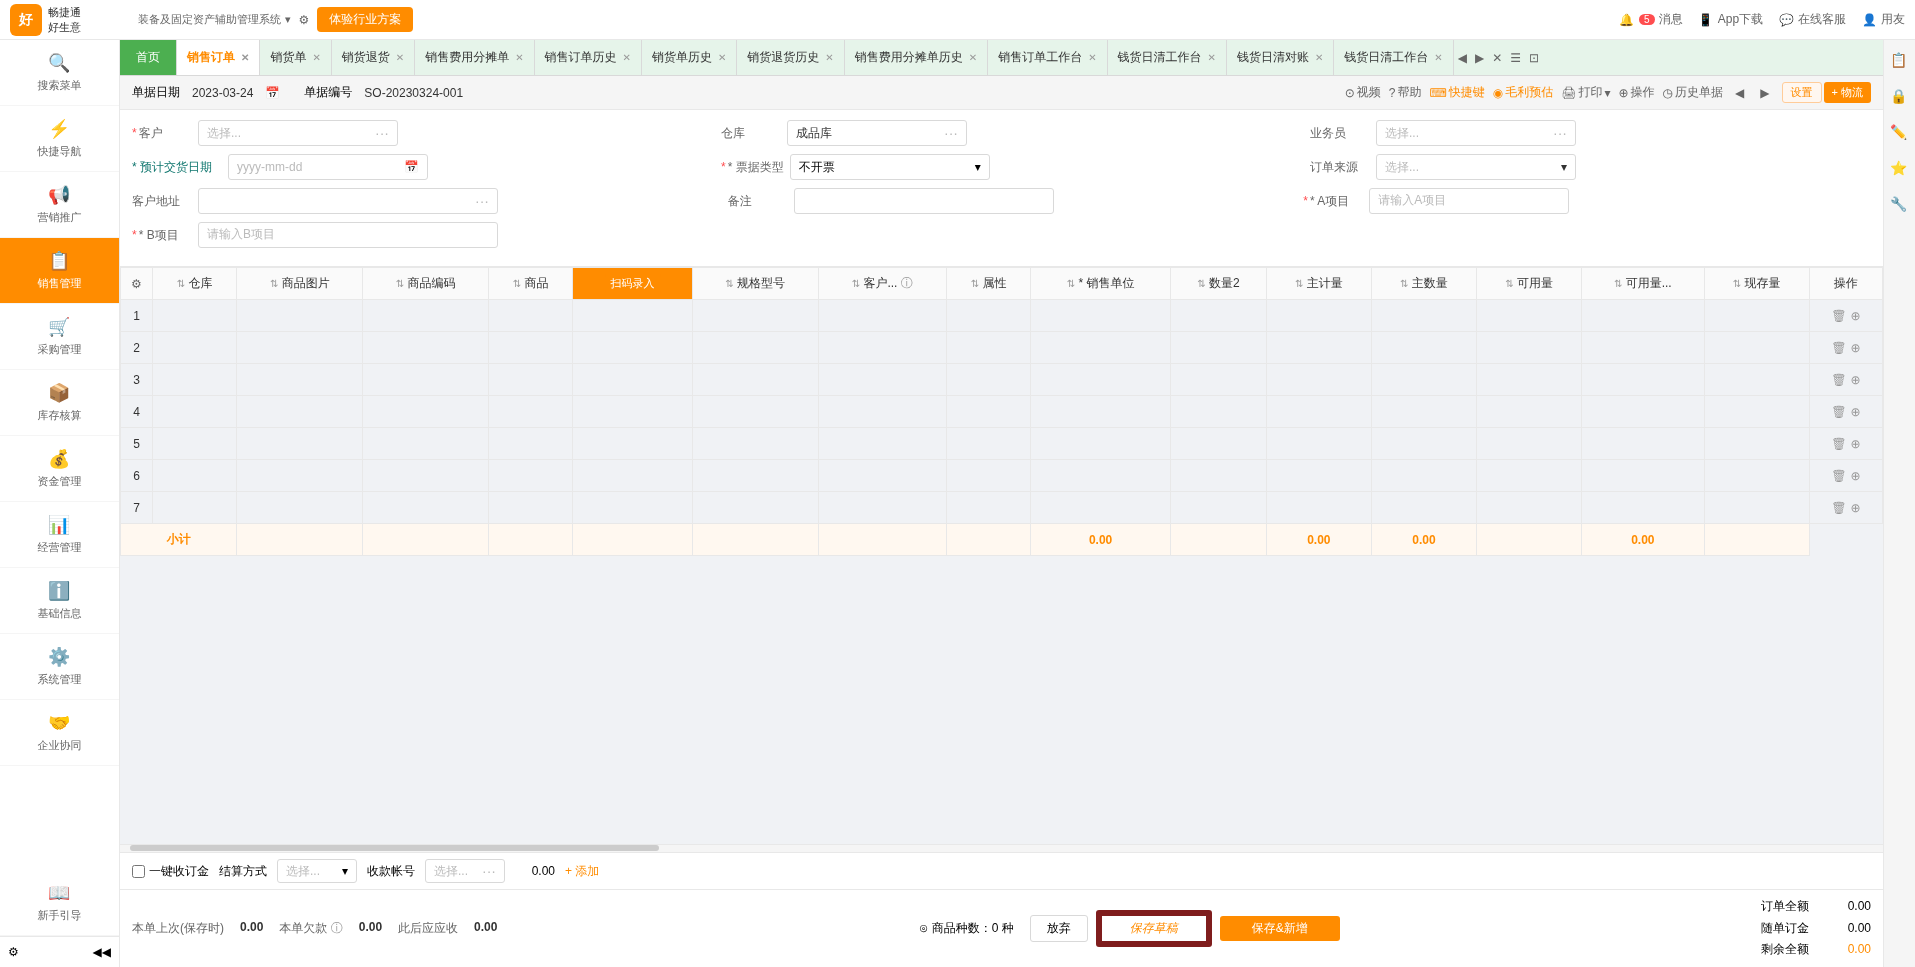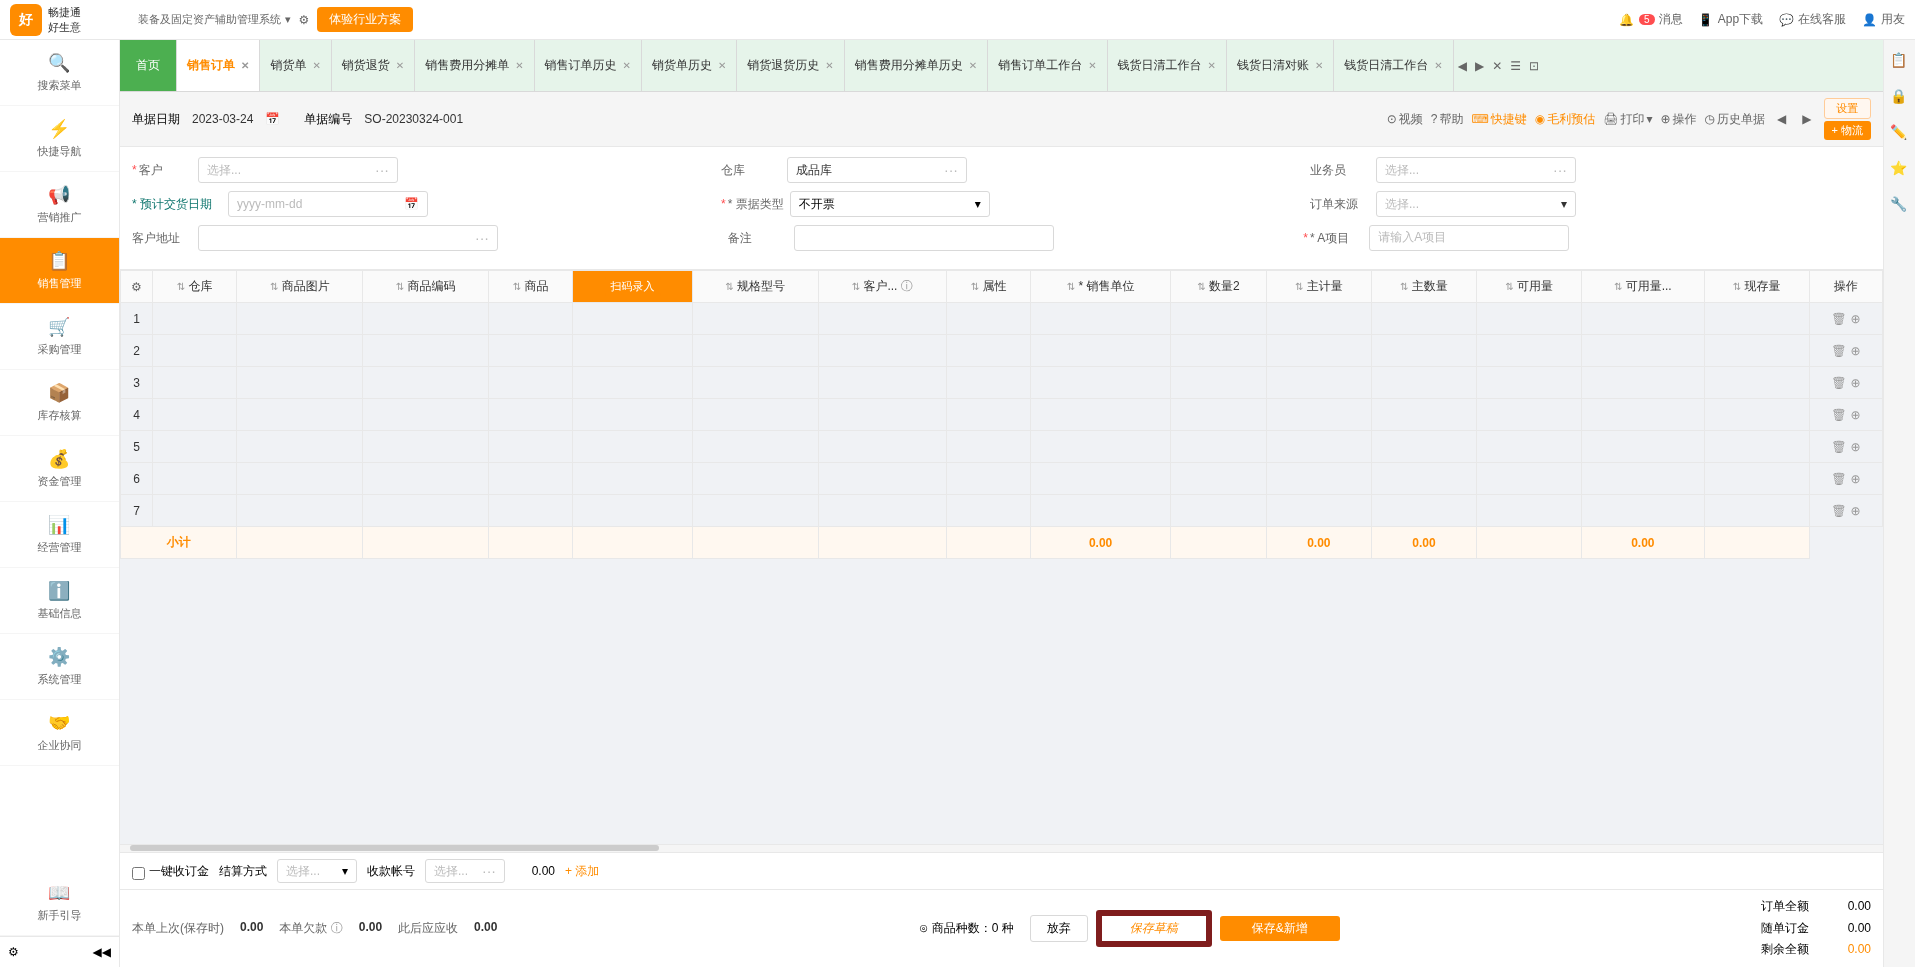--- a/index.html
+++ b/index.html
@@ -31,21 +31,21 @@
     
     
     .sidebar { width: 120px; background: #fff; border-right: 1px solid #e8e8e8; display: flex; flex-direction: column; }
     .sidebar-item { display: flex; flex-direction: column; align-items: center; padding: 12px 8px; cursor: pointer; color: #666; font-size: 11px; gap: 4px; border-bottom: 1px solid #f5f5f5; }
     .sidebar-item.active { background: #ff8c00; color: white; }
     .sidebar-icon { font-size: 18px; }
     .sidebar-bottom { margin-top: auto; display: flex; flex-direction: column; }
     .sidebar-footer { display: flex; justify-content: space-between; align-items: center; padding: 8px; border-top: 1px solid #e8e8e8; }
     
     
-    .tab-bar { background: #e6f4ea; display: flex; height: 52px; overflow: hidden; border-bottom: 1px solid #d9d9d9; }
+    .tab-bar { background: #e6f4ea; display: flex; height: 36px; overflow: hidden; border-bottom: 1px solid #d9d9d9; }
     .tab-item { display: flex; align-items: center; padding: 0 10px; height: 100%; cursor: pointer; white-space: nowrap; font-size: 12px; color: #333; border-right: 1px solid #d9d9d9; gap: 4px; }
     .tab-item.active { background: white; color: #ff8c00; font-weight: bold; }
     .tab-item:first-child { background: #4caf50; color: white; padding: 0 16px; }
     .tab-close { color: #999; font-size: 10px; margin-left: 2px; }
     .tab-nav { display: flex; align-items: center; padding: 0 4px; cursor: pointer; color: #666; }
     
     
     .page-header { background: #f5f5f5; padding: 6px 12px; display: flex; align-items: center; justify-content: space-between; border-bottom: 1px solid #e8e8e8; }
     .page-header-left { display: flex; align-items: center; gap: 12px; font-size: 12px; }
     .page-header-right { display: flex; align-items: center; gap: 8px; font-size: 12px; color: #666; }
@@ -77,21 +77,21 @@
     .subtotal-row td { background: #fff8f0; color: #ff8c00; font-weight: bold; }
     .sort-icon { color: #999; font-size: 10px; cursor: pointer; }
     .scan-btn { background: #ff8c00; color: white; border: none; padding: 2px 6px; border-radius: 3px; font-size: 11px; cursor: pointer; }
     .btn-discard { border: 1px solid #d9d9d9; background: white; padding: 4px 16px; border-radius: 3px; cursor: pointer; font-size: 12px; }
     .btn-save-draft { border: 6px solid #7f1d1d; background: white; color: #ff8c00; padding: 4px 28px; border-radius: 3px; cursor: pointer; font-size: 12px; font-style: italic; }
     .btn-save-new { background: #ff8c00; color: white; border: none; padding: 4px 32px; border-radius: 3px; cursor: pointer; font-size: 12px; }
     .bottom-stats { display: flex; gap: 16px; font-size: 12px; color: #666; }
     
     
     .payment-bar { background: white; padding: 6px 12px; border-top: 1px solid #e8e8e8; display: flex; align-items: center; gap: 10px; font-size: 12px; }
-    .payment-bar label { display: flex; align-items: flex-end; gap: 4px; }
+    .payment-bar label { display: flex; align-items: center; gap: 4px; }
     
     
     .right-panel { width: 32px; background: #f5f5f5; border-left: 1px solid #e8e8e8; display: flex; flex-direction: column; align-items: center; padding: 8px 4px; gap: 12px; }
     .right-panel-icon { width: 24px; height: 24px; display: flex; align-items: center; justify-content: center; cursor: pointer; color: #666; font-size: 14px; }
     
     
     ::-webkit-scrollbar { width: 6px; height: 6px; }
     ::-webkit-scrollbar-track { background: #f5f5f5; }
     ::-webkit-scrollbar-thumb { background: #ccc; border-radius: 3px; }
     
@@ -310,21 +310,21 @@
           <div class="header-btn">
             <span>⊕</span>
             <span>操作</span>
           </div>
           <div class="header-btn">
             <span>◷</span>
             <span>历史单据</span>
           </div>
           <div class="tab-nav">◀</div>
           <div class="tab-nav">▶</div>
-          <div style="display:flex;flex-direction:column;gap:2px;">
+          <div style="display:flex;flex-direction:row;gap:2px;">
             <button class="btn-setting">设置</button>
             <button class="btn-add-goods">+ 物流</button>
           </div>
         </div>
       </div>
 
       <div class="form-area">
 
         <div class="form-row">
           <div class="form-group">
@@ -387,20 +387,28 @@
             <div class="form-input" style="min-width:260px;"></div>
           </div>
           <div class="form-group" style="">
             <span class="form-label required">* A项目</span>
             <div class="form-input" style="min-width:200px;">
               <span class="form-placeholder">请输入A项目</span>
             </div>
           </div>
         </div>
 
+        <div class="form-row">
+          <div class="form-group">
+            <span class="form-label required">* B项目</span>
+            <div class="form-input" style="min-width:300px;">
+              <span class="form-placeholder">请输入B项目</span>
+            </div>
+          </div>
+        </div>
       </div>
 
 
       <div class="table-area">
         <table class="data-table">
           <thead>
             <tr>
               <th style="width:32px;">
                 <span class="gear-icon">⚙</span>
               </th>

